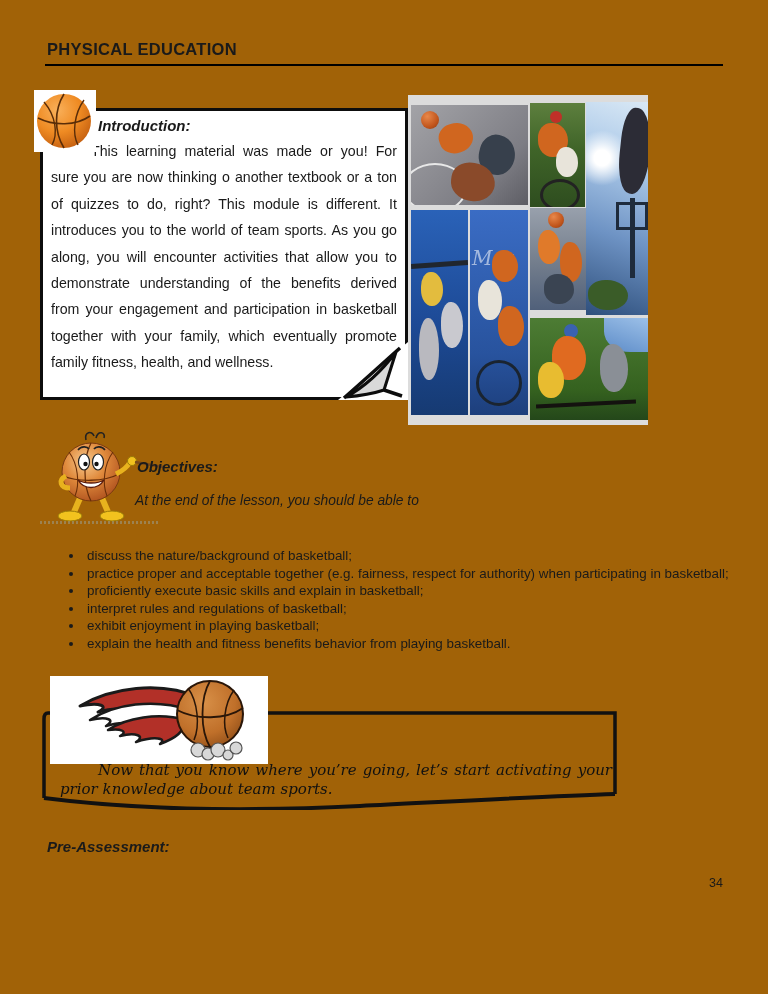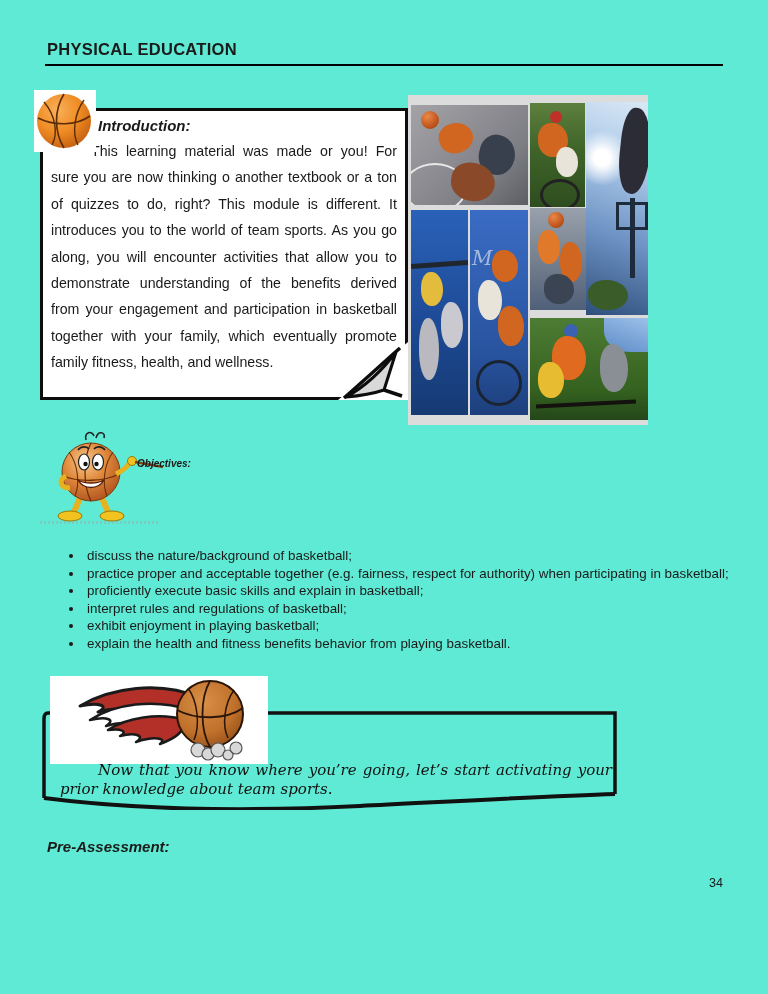--- a/index.html
+++ b/index.html
@@ -1,17 +1,17 @@
 <!DOCTYPE html>
 <html><head>
 <meta charset="utf-8">
 <style>
   html,body{margin:0;padding:0;background:#ffffff;}
   .page{
-    position:relative;width:768px;height:994px;background:#5eead4;
+    position:relative;width:768px;height:994px;background:#a16207;
     font-family:"Liberation Sans",sans-serif;color:#1a1a1a;overflow:hidden;
   }
   
   .hdr-title{position:absolute;left:47px;top:40px;font-size:16.5px;font-weight:bold;letter-spacing:.3px;}
   .hdr-sub{position:absolute;left:330px;top:43px;font-size:13.8px;}
   .hdr-rule{position:absolute;left:45px;top:64px;width:678px;height:2px;background:#000;}
   
   .intro-box{
     position:absolute;left:40px;top:108px;width:368px;height:292px;
     border:3px solid #0d0d0d;box-sizing:border-box;background:#fff;
@@ -32,21 +32,21 @@
   .t-c{left:178px;top:7px;width:62px;height:213px;background:linear-gradient(200deg,#d9e8f5 0%,#aac8e8 30%,#6e93c4 62%,#2e4f7c 100%);}
   .t-d{left:3px;top:115px;width:57px;height:205px;background:linear-gradient(180deg,#2a62b8 0%,#1d4a96 55%,#163a72 100%);}
   .t-e{left:62px;top:115px;width:58px;height:205px;background:linear-gradient(180deg,#3a6cc4,#28539e 70%,#1d3f7c);}
   .t-f{left:122px;top:113px;width:56px;height:102px;background:linear-gradient(180deg,#98a0ac 0%,#76808e 50%,#50607a 100%);}
   .t-g{left:122px;top:223px;width:118px;height:102px;background:linear-gradient(180deg,#4d7c34 0%,#35621f 70%,#24471a 100%);}
   .deco-ball{border-radius:50%;background:radial-gradient(circle at 35% 30%,#e8884a,#c2561c 60%,#8f3a10);}
   .deco-blob{border-radius:45% 55% 50% 50%;}
   .watermark-mas{font-family:"DejaVu Serif",serif;font-style:italic;color:#ffffff;opacity:.55;font-size:20px;}
   
   .mascot{position:absolute;left:36px;top:428px;width:128px;height:96px;}
-  .obj-heading{position:absolute;left:137px;top:458px;font-size:10px;font-weight:bold;font-style:italic;}
+  .obj-heading{position:absolute;left:137px;top:458px;font-size:15px;font-weight:bold;font-style:italic;}
   .credit-line{
     position:absolute;left:40px;top:521px;width:118px;height:3px;opacity:.45;
     background:repeating-linear-gradient(90deg,#9aa 0 2px,transparent 2px 4px);
   }
   .obj-lead{position:absolute;left:135px;top:493px;font-size:13.8px;font-style:italic;}
   .obj-list{
     position:absolute;left:47px;top:531px;width:692px;margin:16px;padding:0 0 0 21px;
     font-size:13.4px;line-height:17.6px;
   }
   .obj-list li{padding-left:3px;margin:0;}
@@ -179,20 +179,21 @@
     <path d="M42,52 C48,62 62,62 68,52 C62,56 48,56 42,52 Z" fill="#fff" stroke="#5a1a0a" stroke-width="1.4"></path>
 
     <path d="M30,48 C22,52 24,60 34,60" fill="none" stroke="#e8b21e" stroke-width="5"></path>
 
     <path d="M80,46 C88,42 92,38 94,34" fill="none" stroke="#e8b21e" stroke-width="5"></path>
     <circle cx="96" cy="33" r="4.5" fill="#f2c21e" stroke="#9a7a08" stroke-width="1"></circle>
     <line x1="99" y1="34" x2="127" y2="39" stroke="#7a4a1a" stroke-width="2.4"></line>
   </svg>
   <div class="obj-heading">Objectives:</div>
   <div class="credit-line"></div>
+  <div class="obj-lead">At the end of the lesson, you should be able to</div>
 
   <ul class="obj-list">
     <li>discuss the nature/background of basketball;</li>
     <li>practice proper and acceptable together (e.g. fairness, respect for authority) when participating in basketball;</li>
     <li>proficiently execute basic skills and explain in basketball;</li>
     <li>interpret rules and regulations of basketball;</li>
     <li>exhibit enjoyment in playing basketball;</li>
     <li>explain the health and fitness benefits behavior from playing basketball.</li>
   </ul>
 

